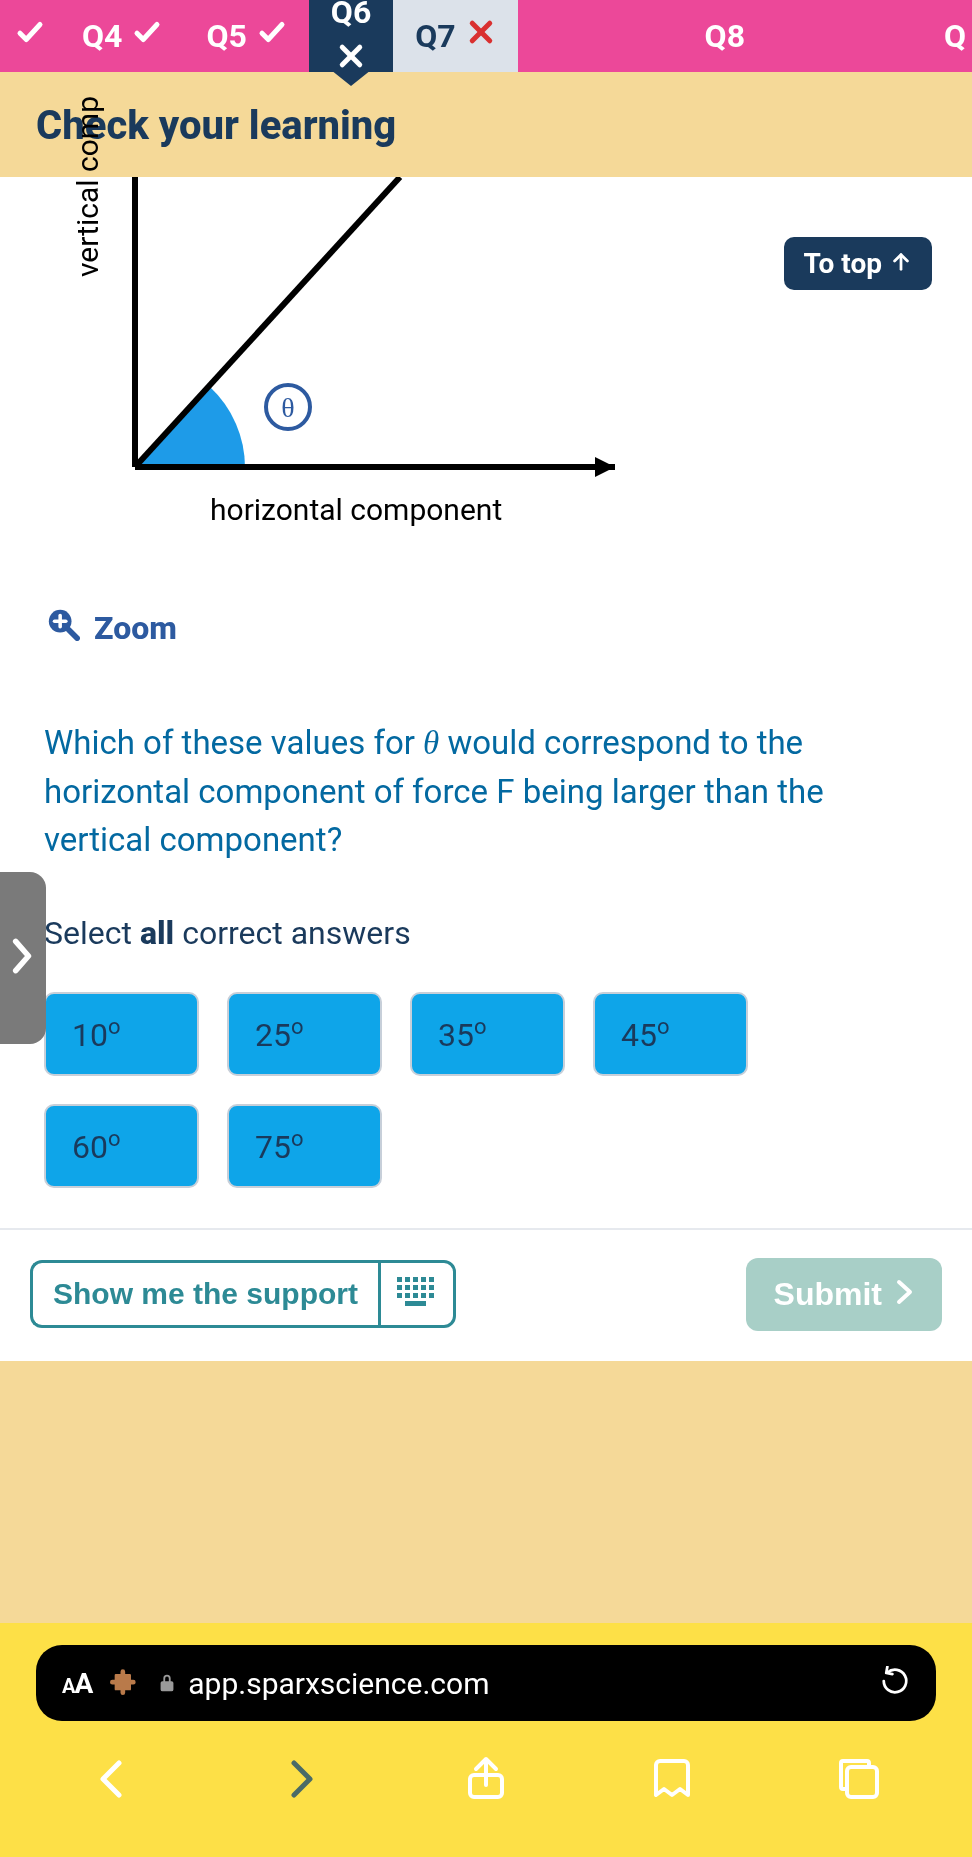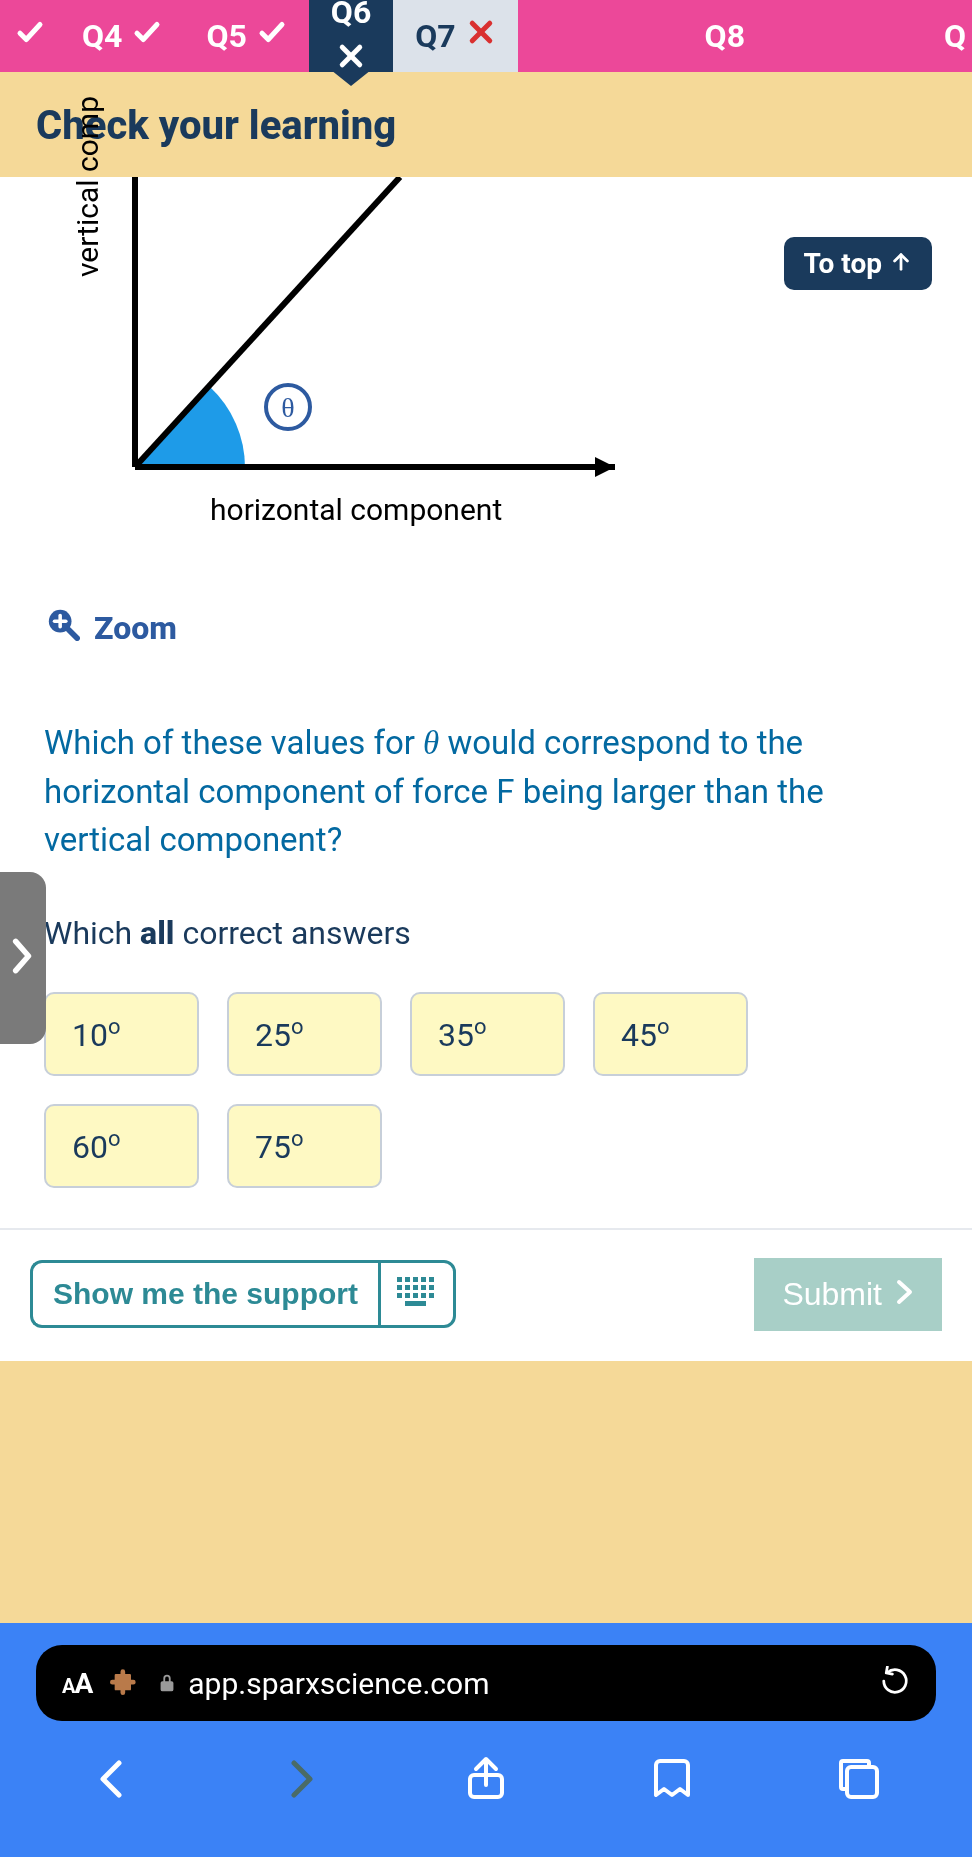--- a/index.html
+++ b/index.html
@@ -152,21 +152,21 @@
       border: 2px solid #c7cfd9;
       border-radius: 10px;
       width: 155px;
       height: 84px;
       display:flex;
       align-items:center;
       justify-content:flex-start;
       padding-left: 26px;
       font-size: 32px;
       color:#1a3a5c;
-      background:#fef9c3;
+      background:#0ea5e9;
     }
     .deg { font-size: 22px; vertical-align: super; }
     
     .footer-row {
       border-top: 2px solid #e6e9ee;
       display:flex;
       align-items:center;
       justify-content:space-between;
       padding: 28px 30px 30px 30px;
       background:#fff;
@@ -187,35 +187,35 @@
       border-radius: 0 12px 12px 0;
       background:#fff;
       width: 78px;
       display:flex;
       align-items:center;
       justify-content:center;
     }
     .submit-btn {
       background:#a8cfc7;
       color:#fff;
-      font-weight:400;
+      font-weight:700;
       font-size: 32px;
       border:none;
-      border-radius: 0;
+      border-radius: 12px;
       padding: 18px 28px;
       display:flex;
       align-items:center;
       gap: 14px;
     }
     
     .browser-chrome {
       position:absolute;
       bottom: 0;
       left:0; right:0;
-      background:#3b82f6;
+      background:#fde047;
     }
     .addr-bar {
       margin: 22px 36px 0 36px;
       background:#000;
       border-radius: 26px;
       height: 76px;
       display:flex;
       align-items:center;
       padding: 0 26px;
       color:#fff;
@@ -338,21 +338,21 @@
           <path d="M 4 4 L 18 20 L 4 36" fill="none" stroke="#fff" stroke-width="6" stroke-linecap="round" stroke-linejoin="round"></path>
         </svg>
     </span>
   </div>
 
   <div class="question-area">
     <p class="question-text">
       <span>Which of these values for </span><span class="theta">θ</span><span> would correspond to the horizontal component of force F being larger than the vertical component?</span>
     </p>
     <p class="instruct">
-      <span>Which </span><b>all</b><span> correct answers</span>
+      <span>Select </span><b>all</b><span> correct answers</span>
     </p>
     <div class="options">
       <div class="option">
           <span>10<span class="deg">o</span></span>
         </div>
       <div class="option">
           <span>25<span class="deg">o</span></span>
         </div>
       <div class="option">
           <span>35<span class="deg">o</span></span>

